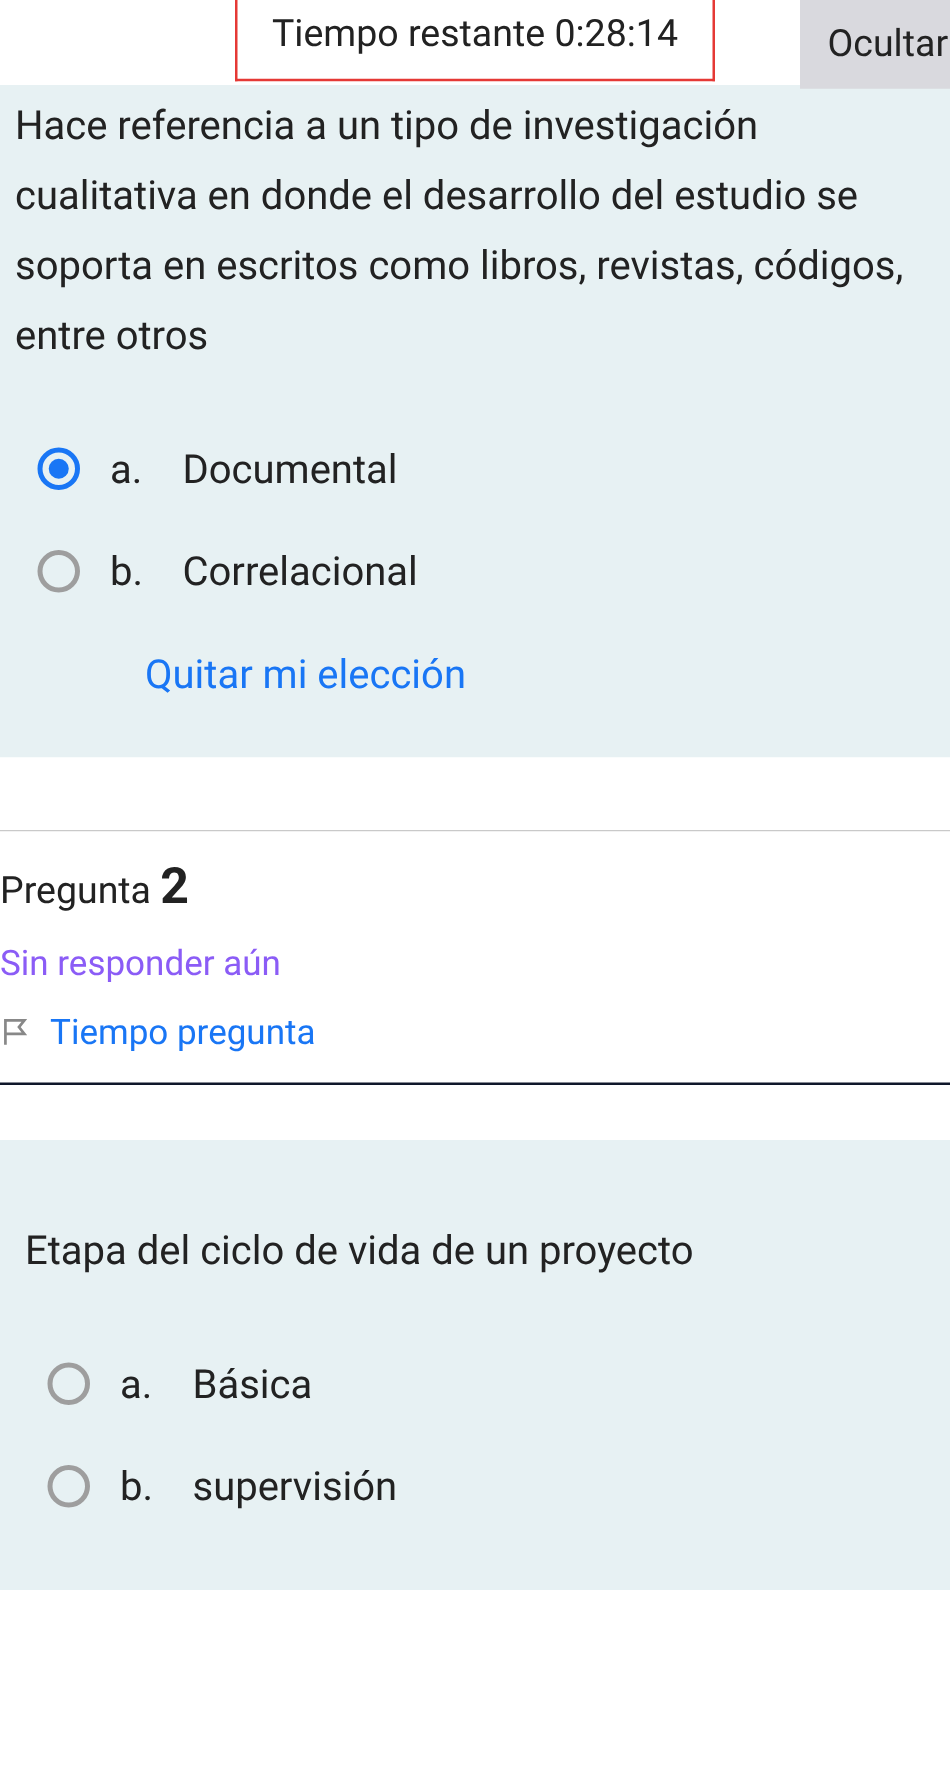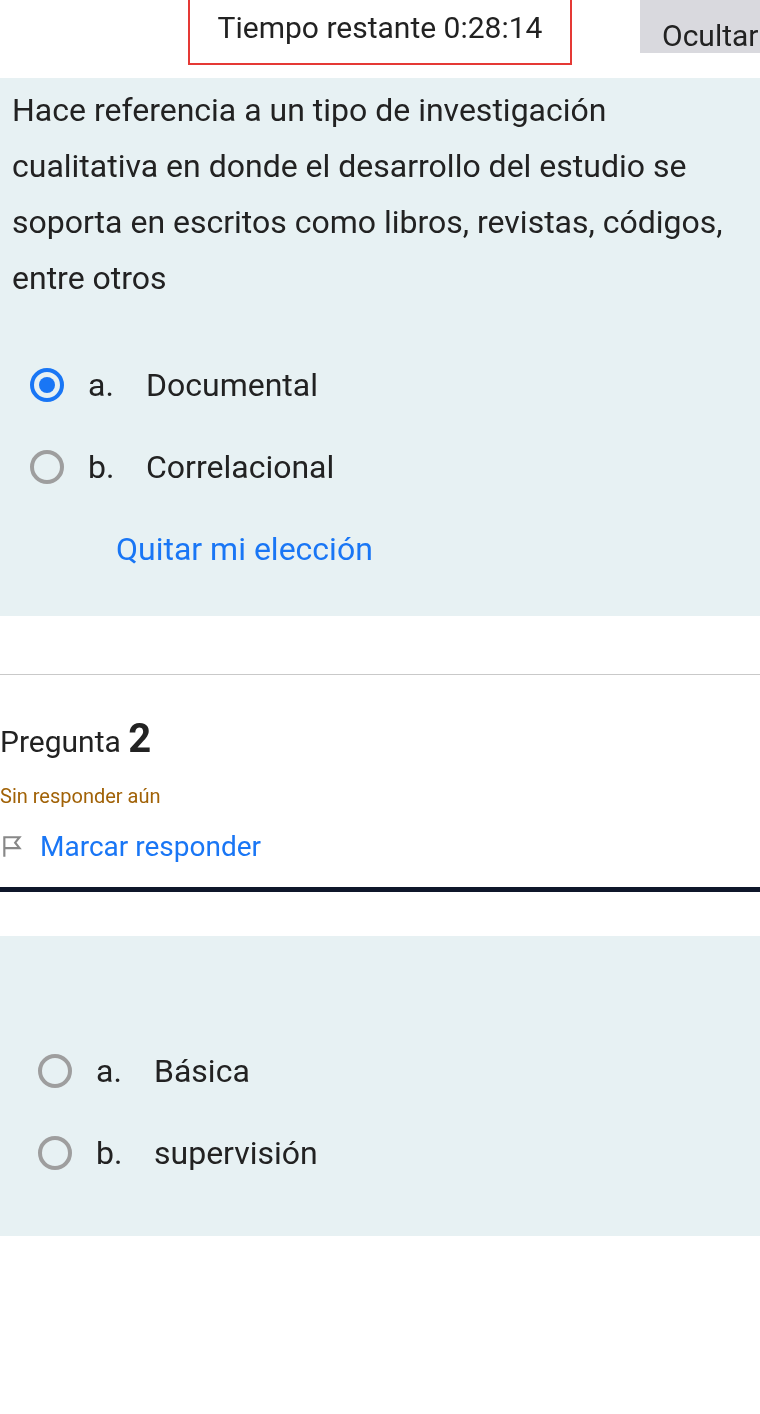--- a/index.html
+++ b/index.html
@@ -7,38 +7,38 @@
     font-family: -apple-system, BlinkMacSystemFont, "Segoe UI", Roboto, Arial, sans-serif;
     background: #ffffff;
     width: 760px;
     color: #222;
   }
   .top-bar {
     display: flex;
     align-items: flex-start;
     justify-content: center;
     position: relative;
-    height: 78px;
+    height: 68px;
   }
   .timer-box {
     border: 2px solid #e53935;
     border-top: none;
     padding: 10px 28px 18px 28px;
     font-size: 30px;
     color: #222;
     background: #fff;
   }
   .hide-btn {
     position: absolute;
     right: 0;
     top: 0;
     background: #d9d9de;
     color: #222;
     font-size: 30px;
-    padding: 18px 0 0 22px;
+    padding: 18px 0 18px 22px;
     width: 120px;
     text-align: left;
     overflow: hidden;
     white-space: nowrap;
   }
   .question-body {
     background: #e7f1f3;
     padding: 0 20px 48px 12px;
   }
   .question-text {
@@ -87,38 +87,38 @@
     margin-left: 104px;
     margin-top: 12px;
     cursor: pointer;
   }
   .gap {
     height: 58px;
     background: #fff;
   }
   .question-header {
     border-top: 1px solid #c9c9c9;
-    border-bottom: 5px solid #0f172a;
+    border-bottom: 2px solid #0f172a;
     background: #fff;
-    padding: 40px 0 24px 0;
+    padding: 20px 0 24px 0;
   }
   .question-header > * {
     margin-bottom: 22px;
   }
   .q-number {
     font-size: 30px;
     color: #222;
   }
   .q-number .num {
     font-size: 40px;
     font-weight: 700;
   }
   .q-status, .q-points {
-    font-size: 20px;
-    color: #a16207;
+    font-size: 28px;
+    color: #8b5cf6;
   }
   .flag-row {
     display: flex;
     align-items: center;
     gap: 14px;
     color: #1976f5;
     font-size: 28px;
     margin-bottom: 0;
     cursor: pointer;
   }
@@ -168,27 +168,28 @@
 <div class="question-header">
   <div class="q-number">
     <span>Pregunta</span>
     <span class="num">2</span>
   </div>
   <div class="q-status">Sin responder aún</div>
   <div class="flag-row">
     <svg class="flag-icon" viewBox="0 0 24 24" fill="none" stroke="#888" stroke-width="2">
       <path d="M4 21 L4 3 L18 3 L14 8 L18 13 L4 13"></path>
     </svg>
-    <span>Marcar responder</span>
+    <span>Tiempo pregunta</span>
   </div>
 </div>
 
 <div class="gap" style="height:44px"></div>
 
 <div class="q2-body">
+  <div class="question-text">Etapa del ciclo de vida de un proyecto</div>
 
   <div class="options">
     <div class="option-row">
       <span class="radio"></span>
       <span class="opt-letter">a.</span>
       <span>Básica</span>
     </div>
     <div class="option-row">
       <span class="radio"></span>
       <span class="opt-letter">b.</span>

